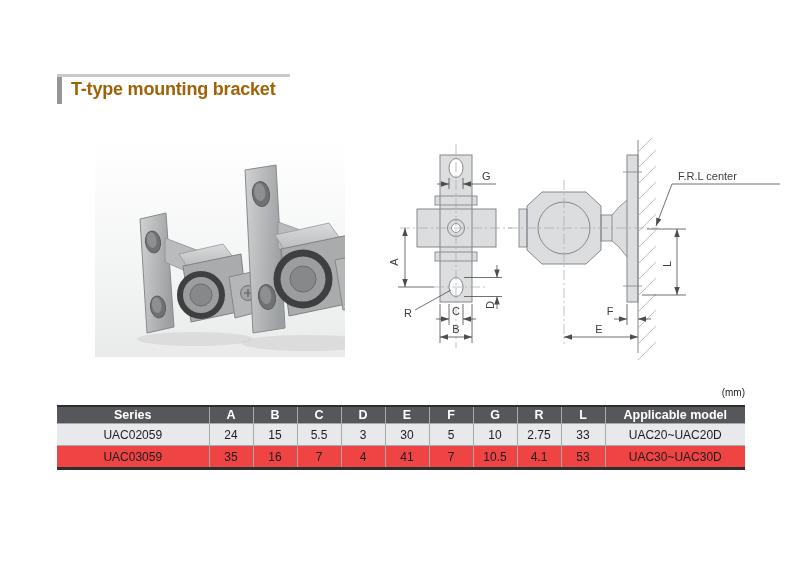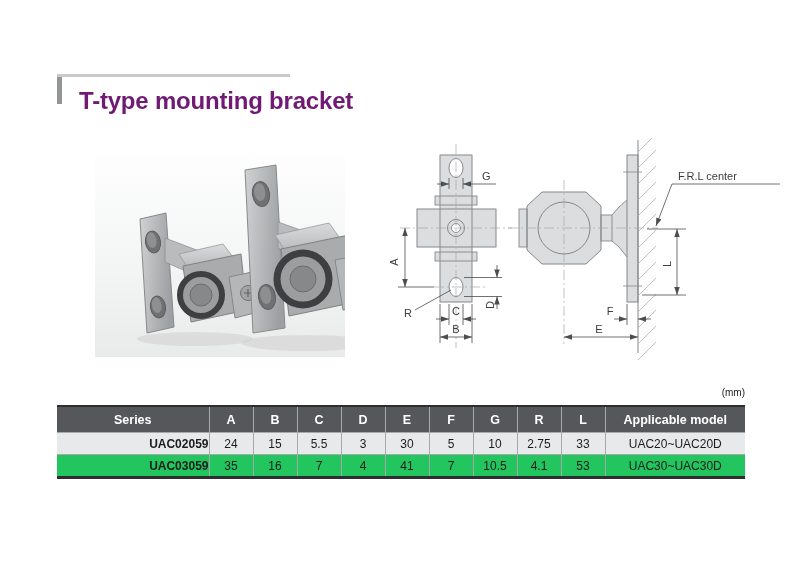--- a/index.html
+++ b/index.html
@@ -4,51 +4,51 @@
 <style>
   html,body{margin:0;padding:0;}
   body{
     width:800px;height:567px;position:relative;background:#ffffff;
     font-family:"Liberation Sans","DejaVu Sans",sans-serif;overflow:hidden;
   }
   
   .title-topline{position:absolute;left:57px;top:74px;width:233px;height:3px;background:#c9cacc;}
   .title-bar{position:absolute;left:57px;top:77px;width:5px;height:27px;background:#939597;}
   .page-title{
-    position:absolute;left:71px;top:79px;margin:8px;
-    font-size:24px;font-weight:bold;color:#701a75;letter-spacing:-0.2px;
+    position:absolute;left:71px;top:79px;margin:0;
+    font-size:18px;font-weight:bold;color:#a16207;letter-spacing:-0.2px;
   }
   
   .photo-svg{position:absolute;left:95px;top:142px;}
   .draw-svg{position:absolute;left:390px;top:138px;}
   
   .unit-note{
     position:absolute;left:57px;top:387px;width:688px;text-align:right;
     font-size:10px;color:#222;
   }
   .table-wrap{
     position:absolute;left:57px;top:405px;width:688px;
     border-top:2px solid #2d2e30;border-bottom:3px solid #2d2e30;
   }
   table.spec{border-collapse:collapse;table-layout:fixed;width:688px;}
   table.spec th{
     background:#56575b;color:#ffffff;font-size:12.5px;font-weight:bold;
-    height:25px;padding:0;text-align:center;
+    height:16px;padding:0;text-align:center;
     border-left:1px solid rgba(255,255,255,.5);
   }
   table.spec th:first-child{border-left:none;}
   table.spec td{
     height:21px;padding:0;text-align:center;font-size:12px;color:#1c1c1e;
     border:1px solid #a7a8aa;
   }
-  table.spec td:first-child{border-left:none;font-weight:bold;text-align:right;}
+  table.spec td:first-child{border-left:none;font-weight:normal;}
   table.spec td:last-child{border-right:none;}
   table.spec tr:last-child td{border-bottom:none;}
   table.spec tr.alt{background:#e8e9ea;}
-  table.spec tr.plain{background:#22c55e;}
+  table.spec tr.plain{background:#ef4444;}
   
   .dimtxt{font-size:11px;fill:#3b3c3e;font-family:"Liberation Sans","DejaVu Sans",sans-serif;}
 </style>
 </head>
 <body>
 
 <div class="title-topline"></div>
 <div class="title-bar"></div>
 <h1 class="page-title">T-type mounting bracket</h1>
 

